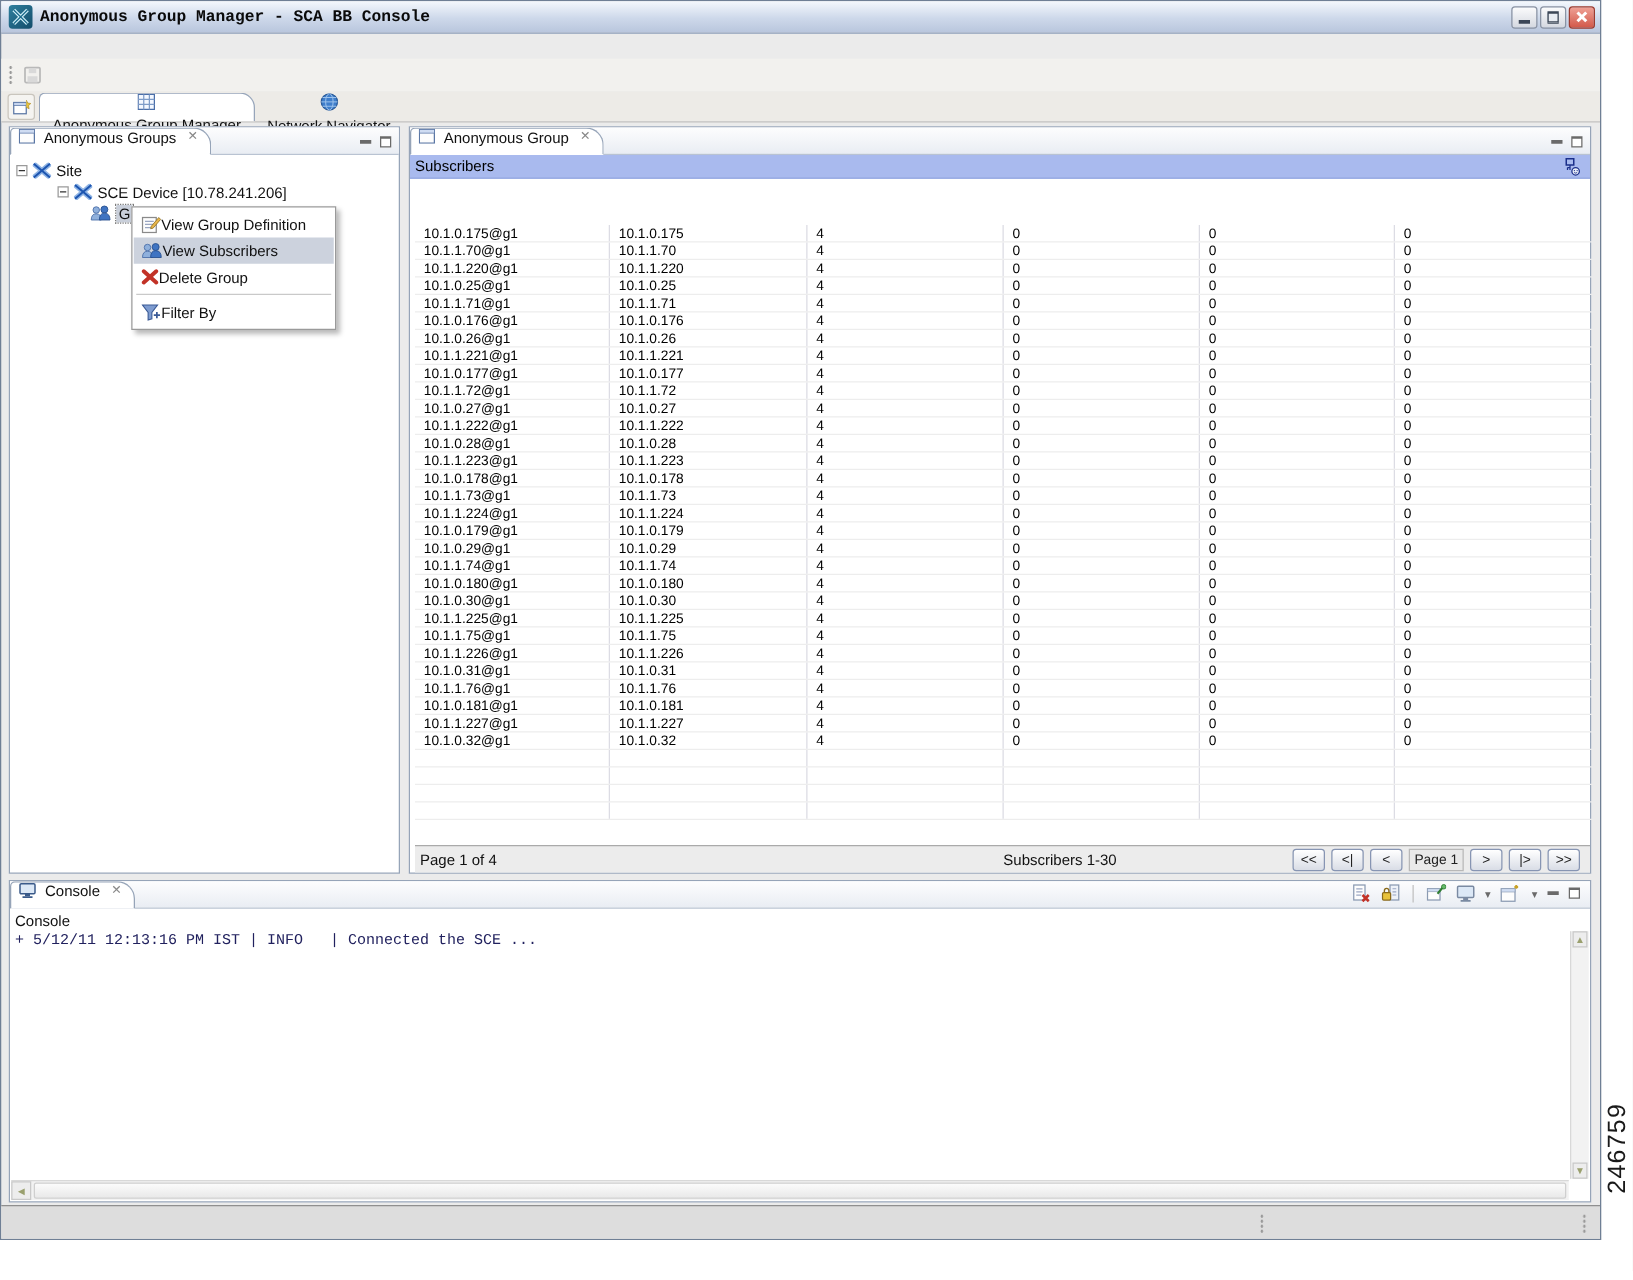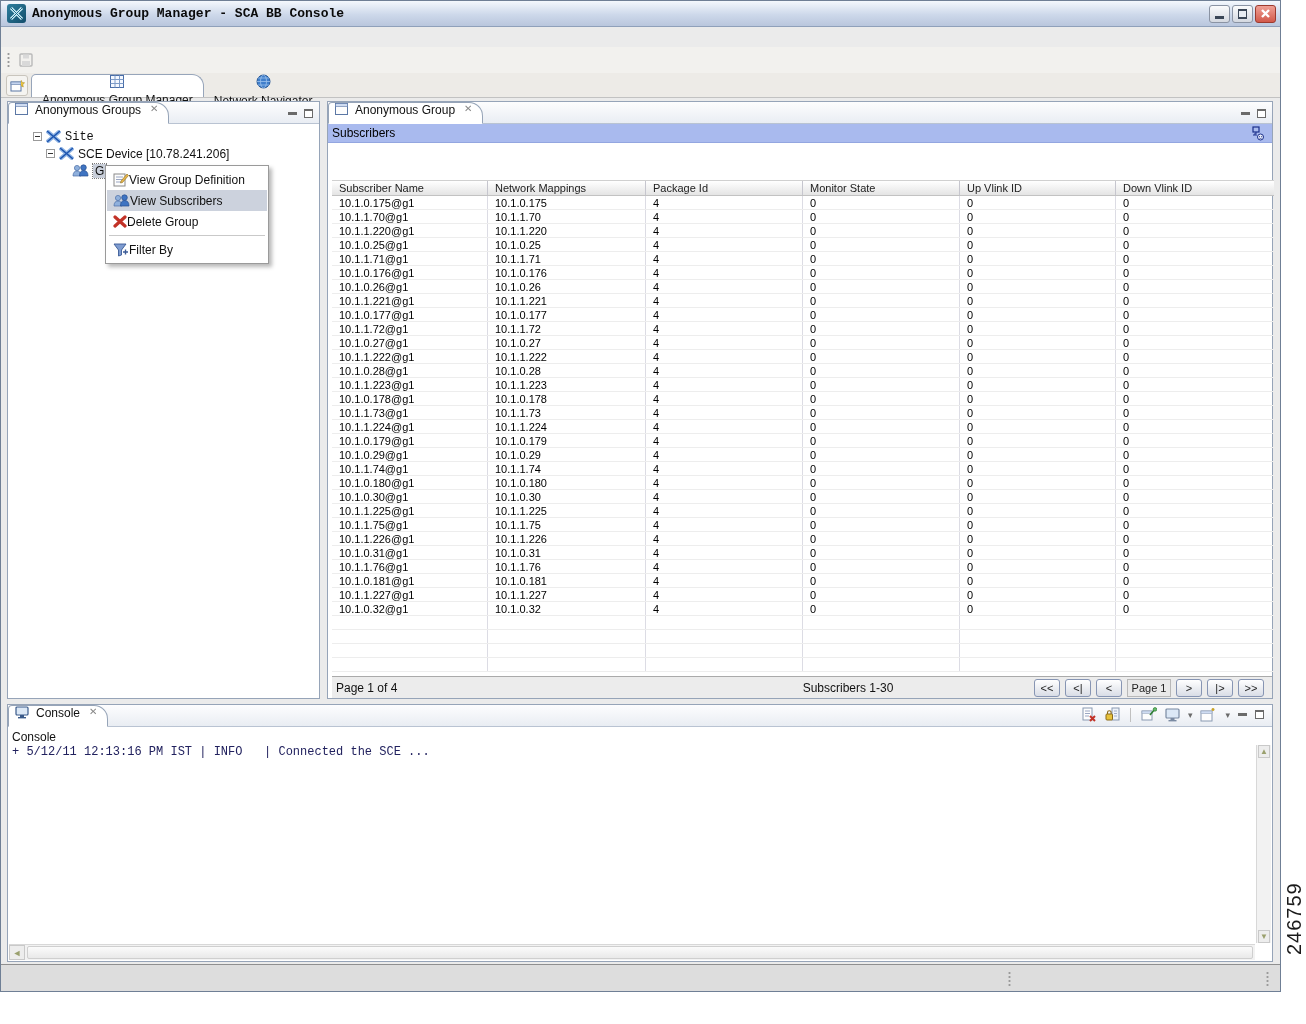--- a/index.html
+++ b/index.html
@@ -179,21 +179,21 @@
         <span>Anonymous Groups</span>
         <span class="close-x">✕</span>
       </span>
       <span class="panel-ctrl">
         <span class="gl-vmin"></span>
         <span class="gl-vmax"></span>
       </span>
     </div>
 
     <div class="tree">
-      <div class="tree-row" style="padding-left:25px;font-family:Liberation Mono, monospace;">
+      <div class="tree-row" style="padding-left:5px;">
         <span class="expander"></span>
         <span class="tree-icon">
           <svg width="15" height="13" viewBox="0 0 15 13">
               <path d="M1 1 L14 12 M14 1 L1 12" stroke="#8fb4e4" stroke-width="4"></path>
               <path d="M1 1 L14 12 M14 1 L1 12" stroke="#1d55b0" stroke-width="1.6"></path>
             </svg>
         </span>
         <span class="tree-label">Site</span>
       </div>
       <div class="tree-row" style="padding-left:38px;">
@@ -288,28 +288,20 @@
             <path d="M5 6 V10 M5 8 H3 M3 8 V10" stroke="#1b2f8a" stroke-width="1"></path>
             <circle cx="9.5" cy="11" r="3" fill="#e8edf8" stroke="#1b2f8a" stroke-width="1"></circle>
             <circle cx="8.5" cy="10.4" r="0.5" fill="#1b2f8a"></circle>
             <circle cx="10.7" cy="10.4" r="0.5" fill="#1b2f8a"></circle>
             <path d="M8.3 12 q1.2 1 2.4 0" stroke="#1b2f8a" stroke-width="0.7" fill="none"></path>
           </svg>
       </span>
     </div>
 
     <div class="sub-table">
-      <div class="thead">
-        <div class="hcell c0">Subscriber Name</div>
-        <div class="hcell c1">Network Mappings</div>
-        <div class="hcell c2">Package Id</div>
-        <div class="hcell c3">Monitor State</div>
-        <div class="hcell c4">Up Vlink ID</div>
-        <div class="hcell c5">Down Vlink ID</div>
-      </div>
       <div>
           <div class="trow">
             <div class="tcell c0">10.1.0.175@g1</div>
             <div class="tcell c1">10.1.0.175</div>
             <div class="tcell c2">4</div>
             <div class="tcell c3">0</div>
             <div class="tcell c4">0</div>
             <div class="tcell c5">0</div>
           </div>
           <div class="trow">

